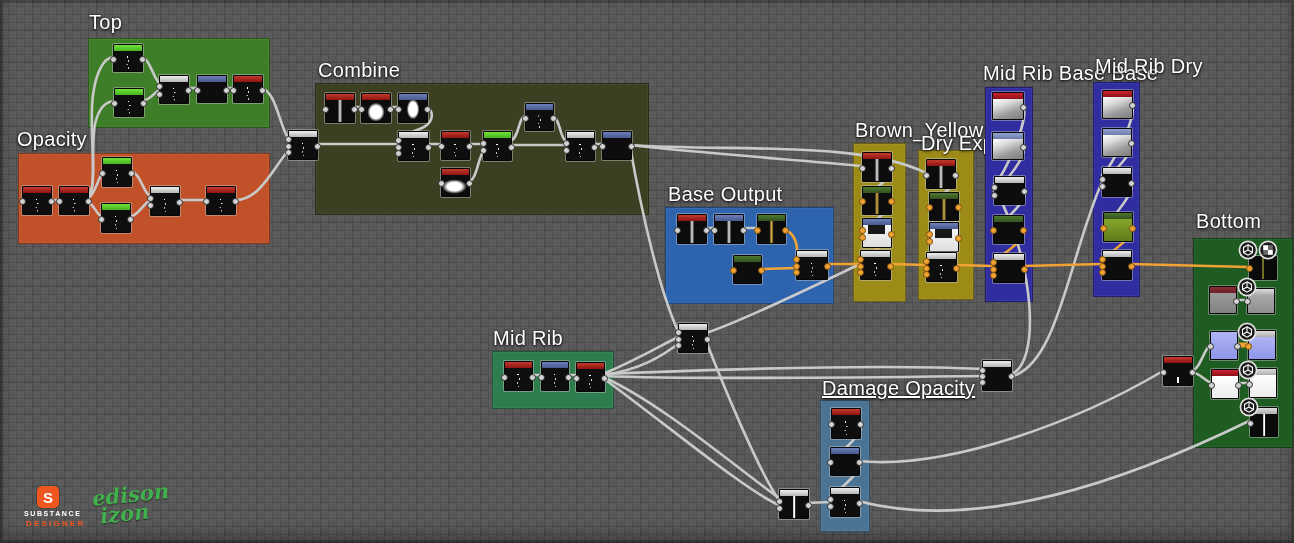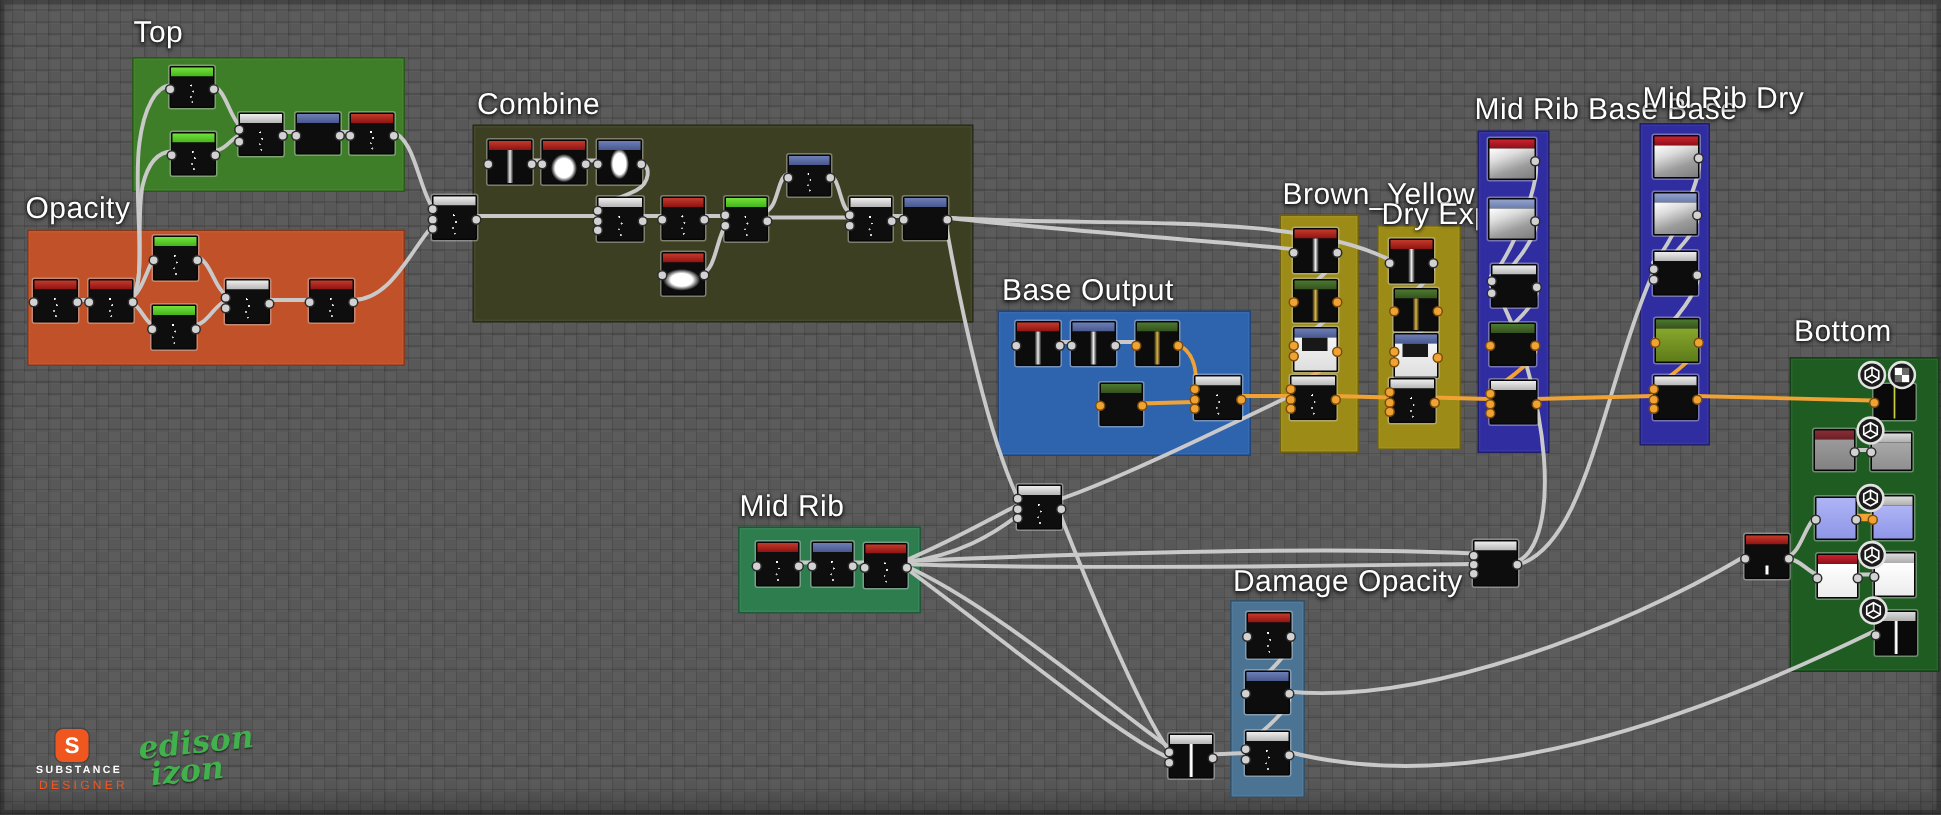--- a/index.html
+++ b/index.html
@@ -61,21 +61,21 @@
   .dot{position:absolute;width:5px;height:5px;border-radius:50%;background:#d2d2d2;border:1px solid #2c2c2c;box-sizing:content-box;}
   .dot.od{background:#f0a232;border-color:#7a4c0c;}
   .badge{position:absolute;width:20px;height:20px;}
   .badge svg{display:block;}
   
   .wm{position:absolute;left:24px;top:484px;width:140px;height:52px;}
   .wm-logo{position:absolute;left:13px;top:2px;width:22px;height:22px;background:#f0571f;border-radius:5px;
     display:flex;align-items:center;justify-content:center;color:#fff;font-weight:bold;font-size:15px;
     box-shadow:0 0 0 1px rgba(0,0,0,.2);}
   .wm-sub{position:absolute;left:0;top:26px;color:#ffffff;font-size:7px;font-weight:bold;letter-spacing:1.6px;}
-  .wm-des{position:absolute;left:2px;top:35px;color:#f0571f;font-size:8px;font-weight:normal;letter-spacing:2.2px;}
+  .wm-des{position:absolute;left:2px;top:35px;color:#f0571f;font-size:8px;font-weight:bold;letter-spacing:2.2px;}
   .sig{position:absolute;color:#42b04c;font-family:"DejaVu Serif",serif;font-style:italic;font-weight:bold;
     text-shadow:0 1px 1px rgba(0,0,0,.5);}
   .sig1{left:68px;top:-2px;font-size:21px;transform:rotate(-6deg);}
   .sig2{left:76px;top:17px;font-size:21px;transform:rotate(-6deg);}
 </style>
 </head>
 <body>
 
 <div id="canvas">
   <div class="layer" id="layer-groups">
@@ -91,21 +91,21 @@
       <div class="group-label" style="left: 493px; top: 327px;">Mid Rib</div>
       <div class="group" style="left: 853px; top: 143px; width: 51px; height: 157px; background: rgb(157, 139, 23);"></div>
       <div class="group-label" style="left: 855px; top: 119px;">Brown_Yellow</div>
       <div class="group" style="left: 918px; top: 150px; width: 54px; height: 148px; background: rgb(157, 139, 23);"></div>
       <div class="group-label" style="left: 921px; top: 132px;">Dry Expose</div>
       <div class="group" style="left: 985px; top: 87px; width: 46px; height: 213px; background: rgb(47, 45, 160);"></div>
       <div class="group-label" style="left: 983px; top: 62px;">Mid Rib Base Base</div>
       <div class="group" style="left: 1093px; top: 82px; width: 45px; height: 213px; background: rgb(47, 45, 160);"></div>
       <div class="group-label" style="left: 1095px; top: 55px;">Mid Rib Dry</div>
       <div class="group" style="left: 820px; top: 400px; width: 48px; height: 130px; background: rgb(74, 115, 148);"></div>
-      <div class="group-label" style="left: 822px; top: 377px;">Damage Opacity</div>
+      <div class="group-label" style="left: 822px; top: 377px; text-decoration: underline;">Damage Opacity</div>
       <div class="group" style="left: 1193px; top: 238px; width: 98px; height: 208px; background: rgb(30, 92, 33);"></div>
       <div class="group-label" style="left: 1196px; top: 210px;">Bottom</div>
     </div>
   <svg id="wires" width="1294" height="543">
       <path d="M50,200 L60,200" fill="none" stroke="#c9c9c9" stroke-width="2.6" stroke-linecap="round"></path>
       <path d="M86,200 C94,196 97,182 103,171" fill="none" stroke="#c9c9c9" stroke-width="2.6" stroke-linecap="round"></path>
       <path d="M86,200 C94,204 96,214 102,217" fill="none" stroke="#c9c9c9" stroke-width="2.6" stroke-linecap="round"></path>
       <path d="M86,200 C100,192 88,130 93,95 C96,72 104,57 114,57" fill="none" stroke="#c9c9c9" stroke-width="2.6" stroke-linecap="round"></path>
       <path d="M86,200 C98,193 90,150 95,124 C99,107 106,101 115,101" fill="none" stroke="#c9c9c9" stroke-width="2.6" stroke-linecap="round"></path>
       <path d="M141,57 C150,58 153,78 160,84" fill="none" stroke="#c9c9c9" stroke-width="2.6" stroke-linecap="round"></path>

